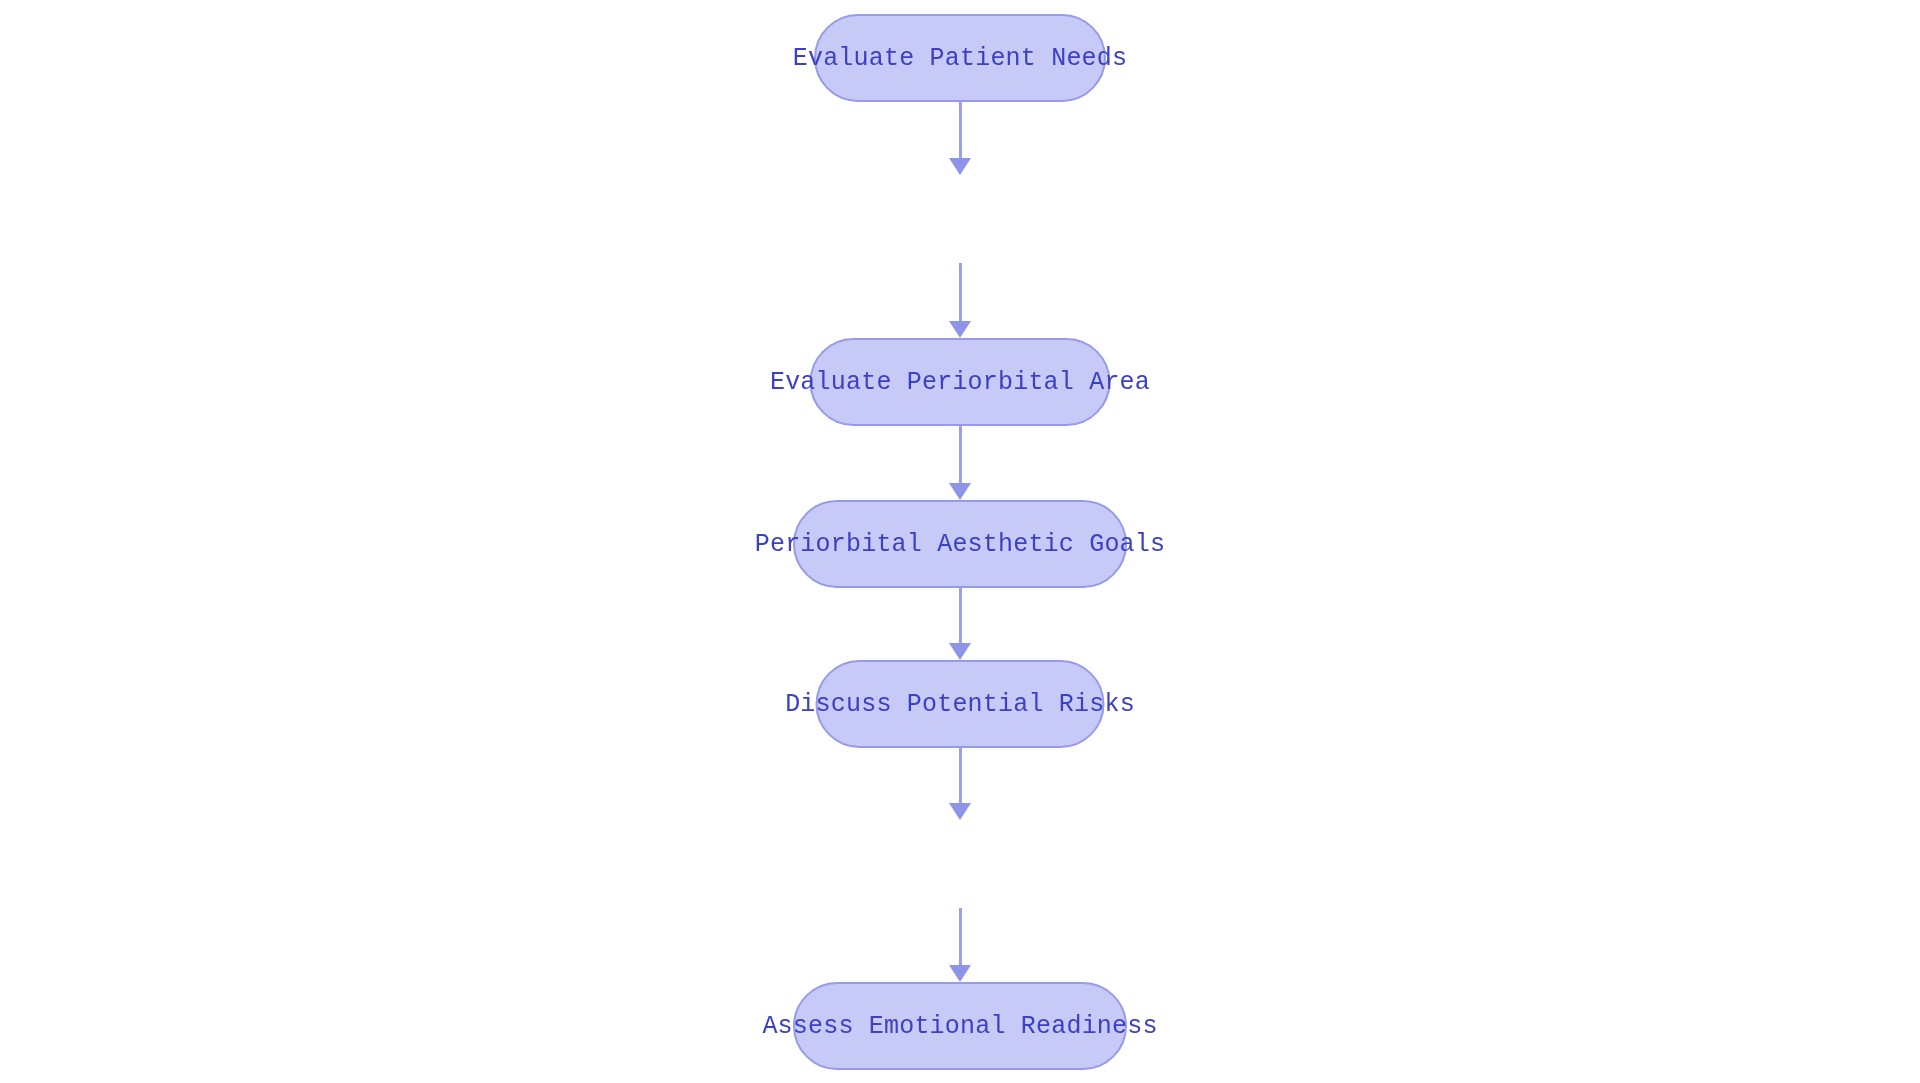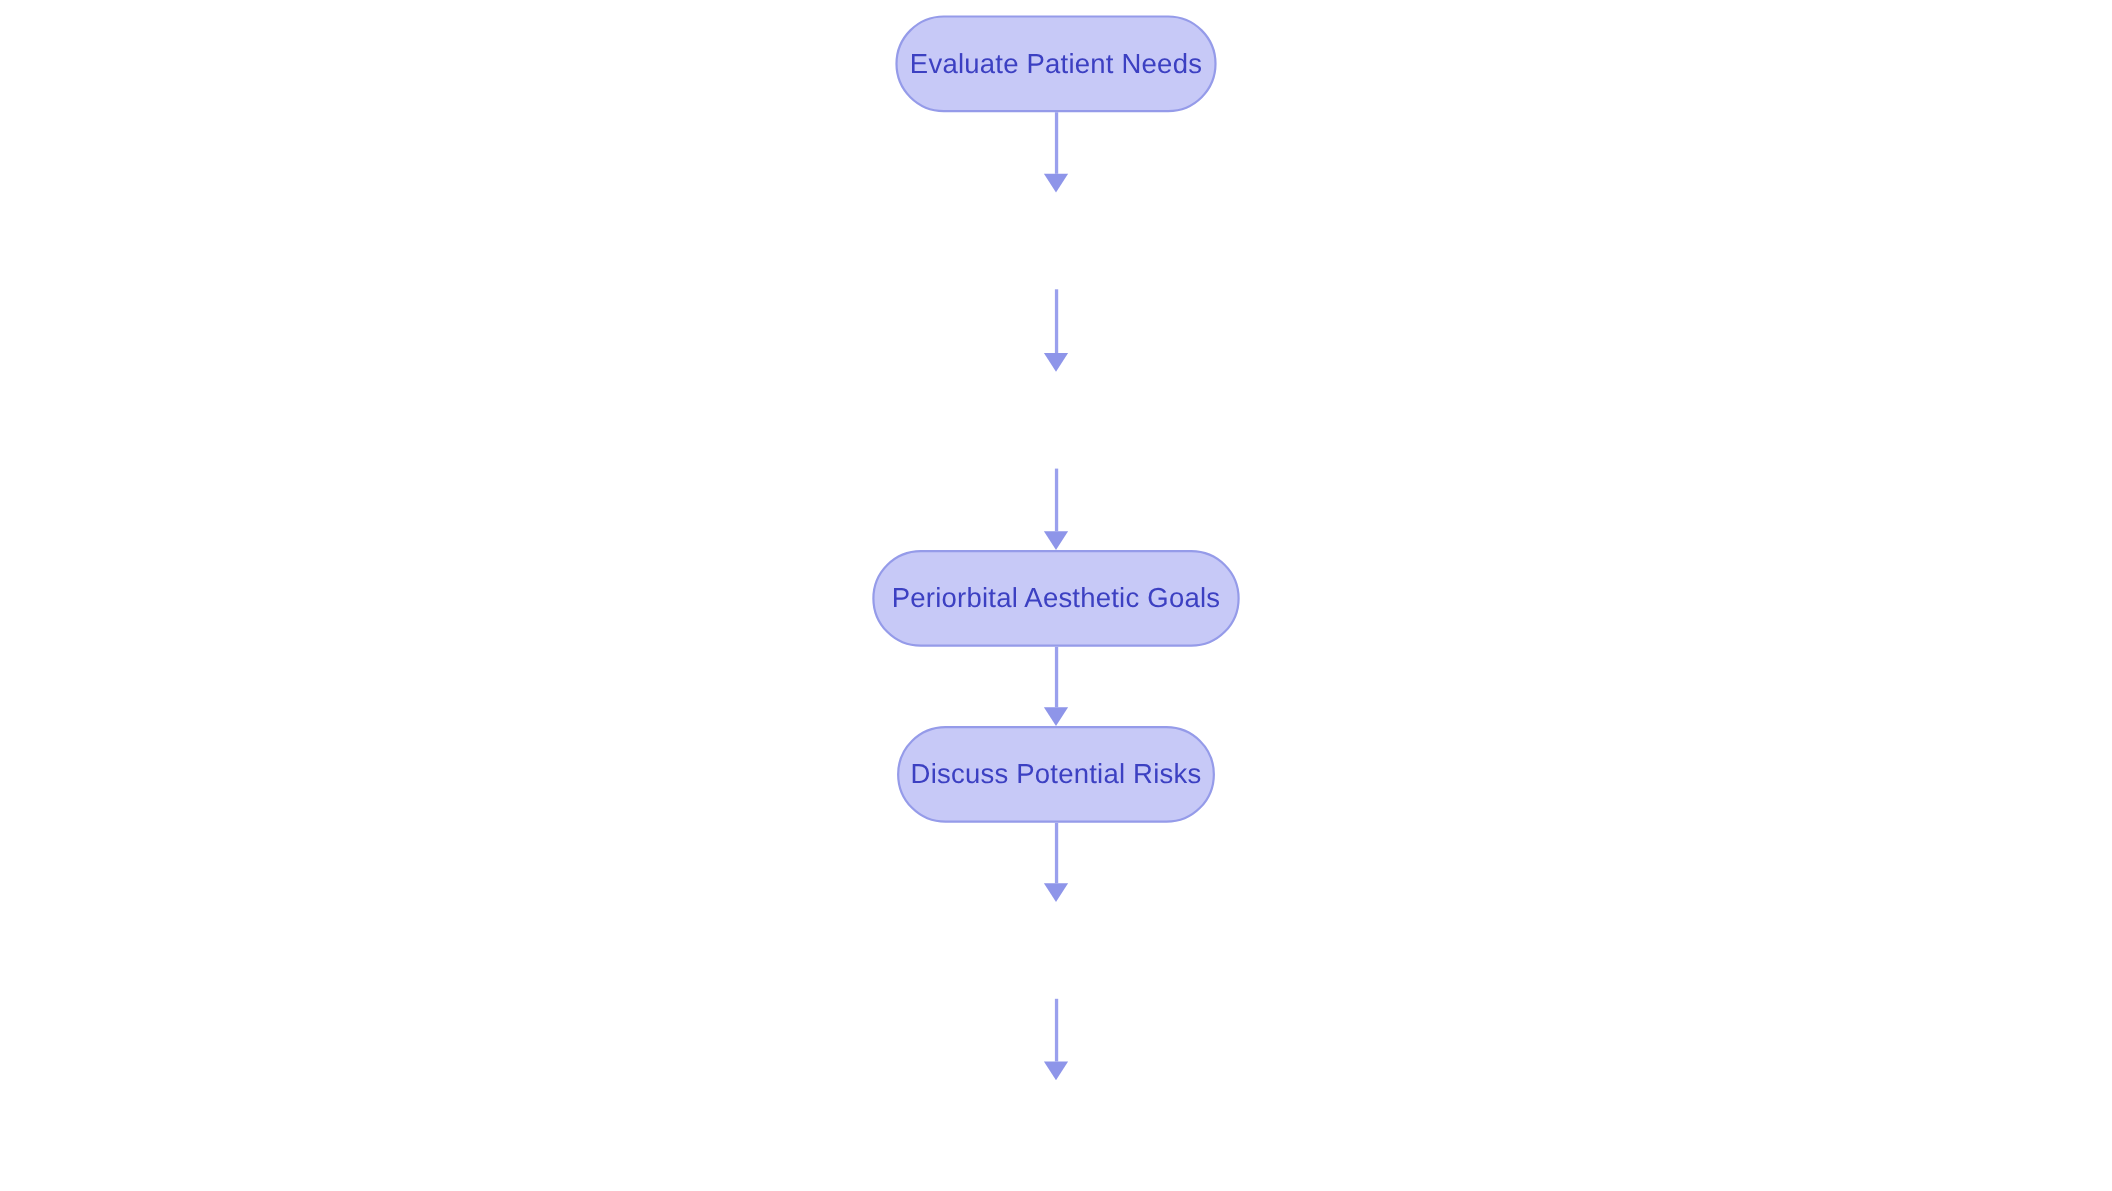--- a/index.html
+++ b/index.html
@@ -1,21 +1,21 @@
 <!DOCTYPE html>
 <html style="--background: #ffffff; --node-fill: #c7c9f7; --node-border: #959be9; --node-text: #3c40c2; --arrow-line: #9aa0ed; --arrow-head: #8e95e9;"><head>
 <meta charset="utf-8">
 <style>
   html, body { margin: 0; padding: 0; background: #ffffff; }
   .canvas {
     position: relative;
     width: 1920px;
     height: 1083px;
     background: var(--background, #ffffff);
-    font-family: Liberation Sans, sans-serif;
+    font-family: Liberation Mono, monospace;
     overflow: hidden;
   }
   .node {
     position: absolute;
     left: 50%;
     transform: translateX(-50%);
     height: 88px;
     border-radius: 44px;
     background: var(--node-fill, #c7c9f7);
     border: 2px solid var(--node-border, #959be9);
@@ -65,20 +65,23 @@
     <div class="arrow-line"></div>
     <div class="arrow-head"></div>
   </div>
 
 
   <div class="arrow" style="top:263px; height:75px">
     <div class="arrow-line"></div>
     <div class="arrow-head"></div>
   </div>
 
+  <div class="node" style="top:338px; width:301px">
+    <span>Evaluate Periorbital Area</span>
+  </div>
 
   <div class="arrow" style="top:426px; height:74px">
     <div class="arrow-line"></div>
     <div class="arrow-head"></div>
   </div>
 
   <div class="node" style="top:500px; width:334px">
     <span>Periorbital Aesthetic Goals</span>
   </div>
 
@@ -95,14 +98,17 @@
     <div class="arrow-line"></div>
     <div class="arrow-head"></div>
   </div>
 
 
   <div class="arrow" style="top:908px; height:74px">
     <div class="arrow-line"></div>
     <div class="arrow-head"></div>
   </div>
 
+  <div class="node" style="top:982px; width:334px">
+    <span>Assess Emotional Readiness</span>
+  </div>
 
 </div>
 
 </body></html>

